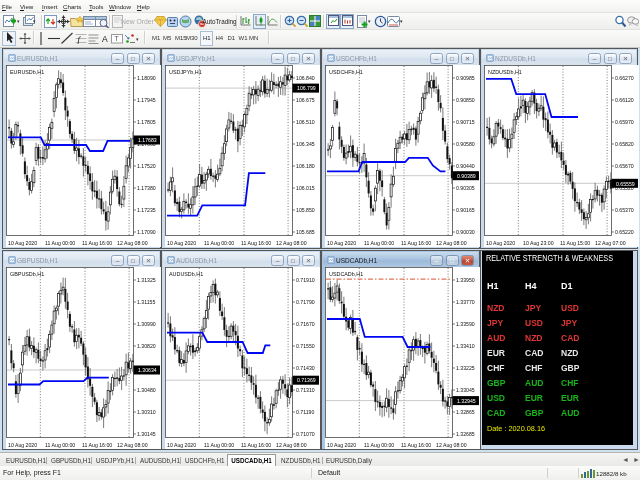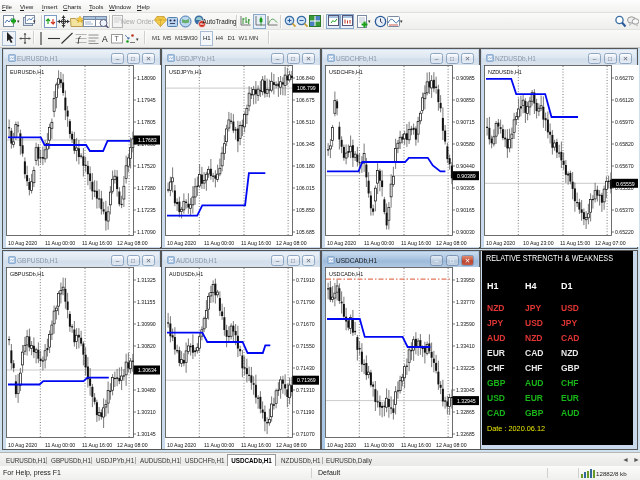--- a/index.html
+++ b/index.html
@@ -951,21 +951,21 @@
 <div class="abs" style="left:79px;top:112px;font-size:8.5px;font-weight:bold;color:#e8e8e8">GBP</div>
 <div class="abs" style="left:5px;top:127px;font-size:8.5px;font-weight:bold;color:#18b518">GBP</div>
 <div class="abs" style="left:43px;top:127px;font-size:8.5px;font-weight:bold;color:#18b518">AUD</div>
 <div class="abs" style="left:79px;top:127px;font-size:8.5px;font-weight:bold;color:#18b518">CHF</div>
 <div class="abs" style="left:5px;top:142px;font-size:8.5px;font-weight:bold;color:#18b518">USD</div>
 <div class="abs" style="left:43px;top:142px;font-size:8.5px;font-weight:bold;color:#18b518">EUR</div>
 <div class="abs" style="left:79px;top:142px;font-size:8.5px;font-weight:bold;color:#18b518">EUR</div>
 <div class="abs" style="left:5px;top:157px;font-size:8.5px;font-weight:bold;color:#18b518">CAD</div>
 <div class="abs" style="left:43px;top:157px;font-size:8.5px;font-weight:bold;color:#18b518">GBP</div>
 <div class="abs" style="left:79px;top:157px;font-size:8.5px;font-weight:bold;color:#18b518">AUD</div>
-<div class="abs" style="left:5px;top:173px;font-size:7.3px;color:#e8e800">Date : 2020.06.12</div>
+<div class="abs" style="left:5px;top:173px;font-size:7.3px;color:#e8e800">Date : 2020.08.16</div>
 </div>
     </div>
 </div>
 <div class="abs" style="left:0;top:452px;width:640px;height:14px;background:linear-gradient(#f4f4f2,#e9e9e7);border-top:1px solid #b5b5b3">
 <span class="abs" style="left:6px;top:4px;font-size:6.3px;color:#333">EURUSDb,H1</span>
 <span class="abs" style="left:51px;top:4px;font-size:6.3px;color:#333">GBPUSDb,H1</span>
 <span class="abs" style="left:96px;top:4px;font-size:6.3px;color:#333">USDJPYb,H1</span>
 <span class="abs" style="left:140px;top:4px;font-size:6.3px;color:#333">AUDUSDb,H1</span>
 <span class="abs" style="left:185px;top:4px;font-size:6.3px;color:#333">USDCHFb,H1</span>
 <div class="abs" style="left:227px;top:1px;width:49px;height:13px;background:#fdfdfd;border:1px solid #9a9a98;border-bottom:none;font-size:6.3px;font-weight:bold;text-align:center;line-height:12px;color:#000">USDCADb,H1</div>

